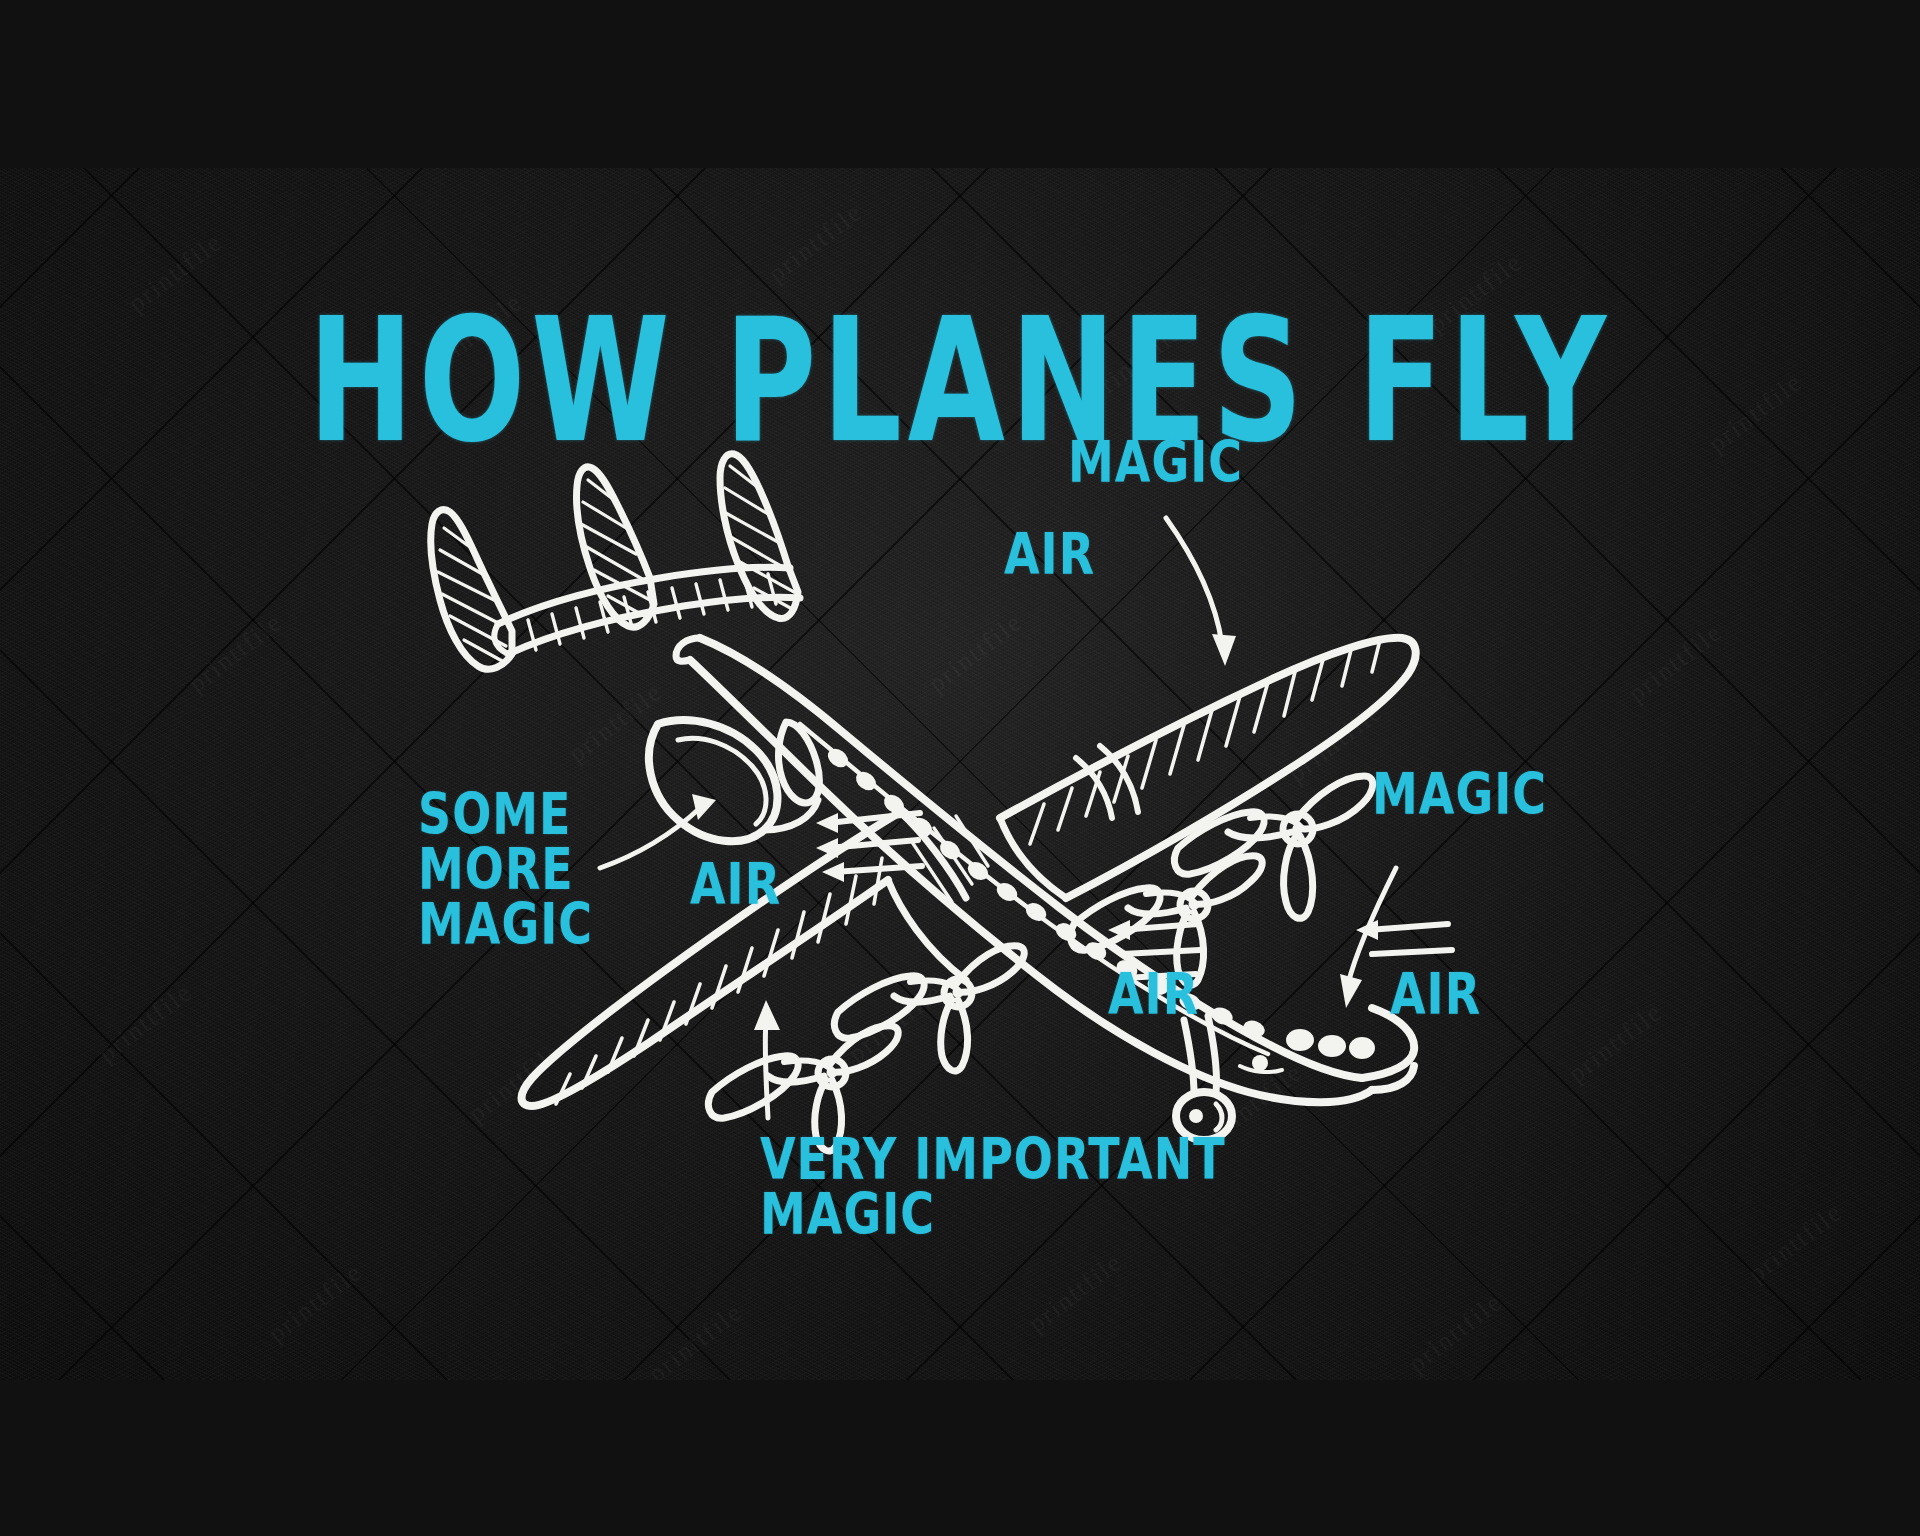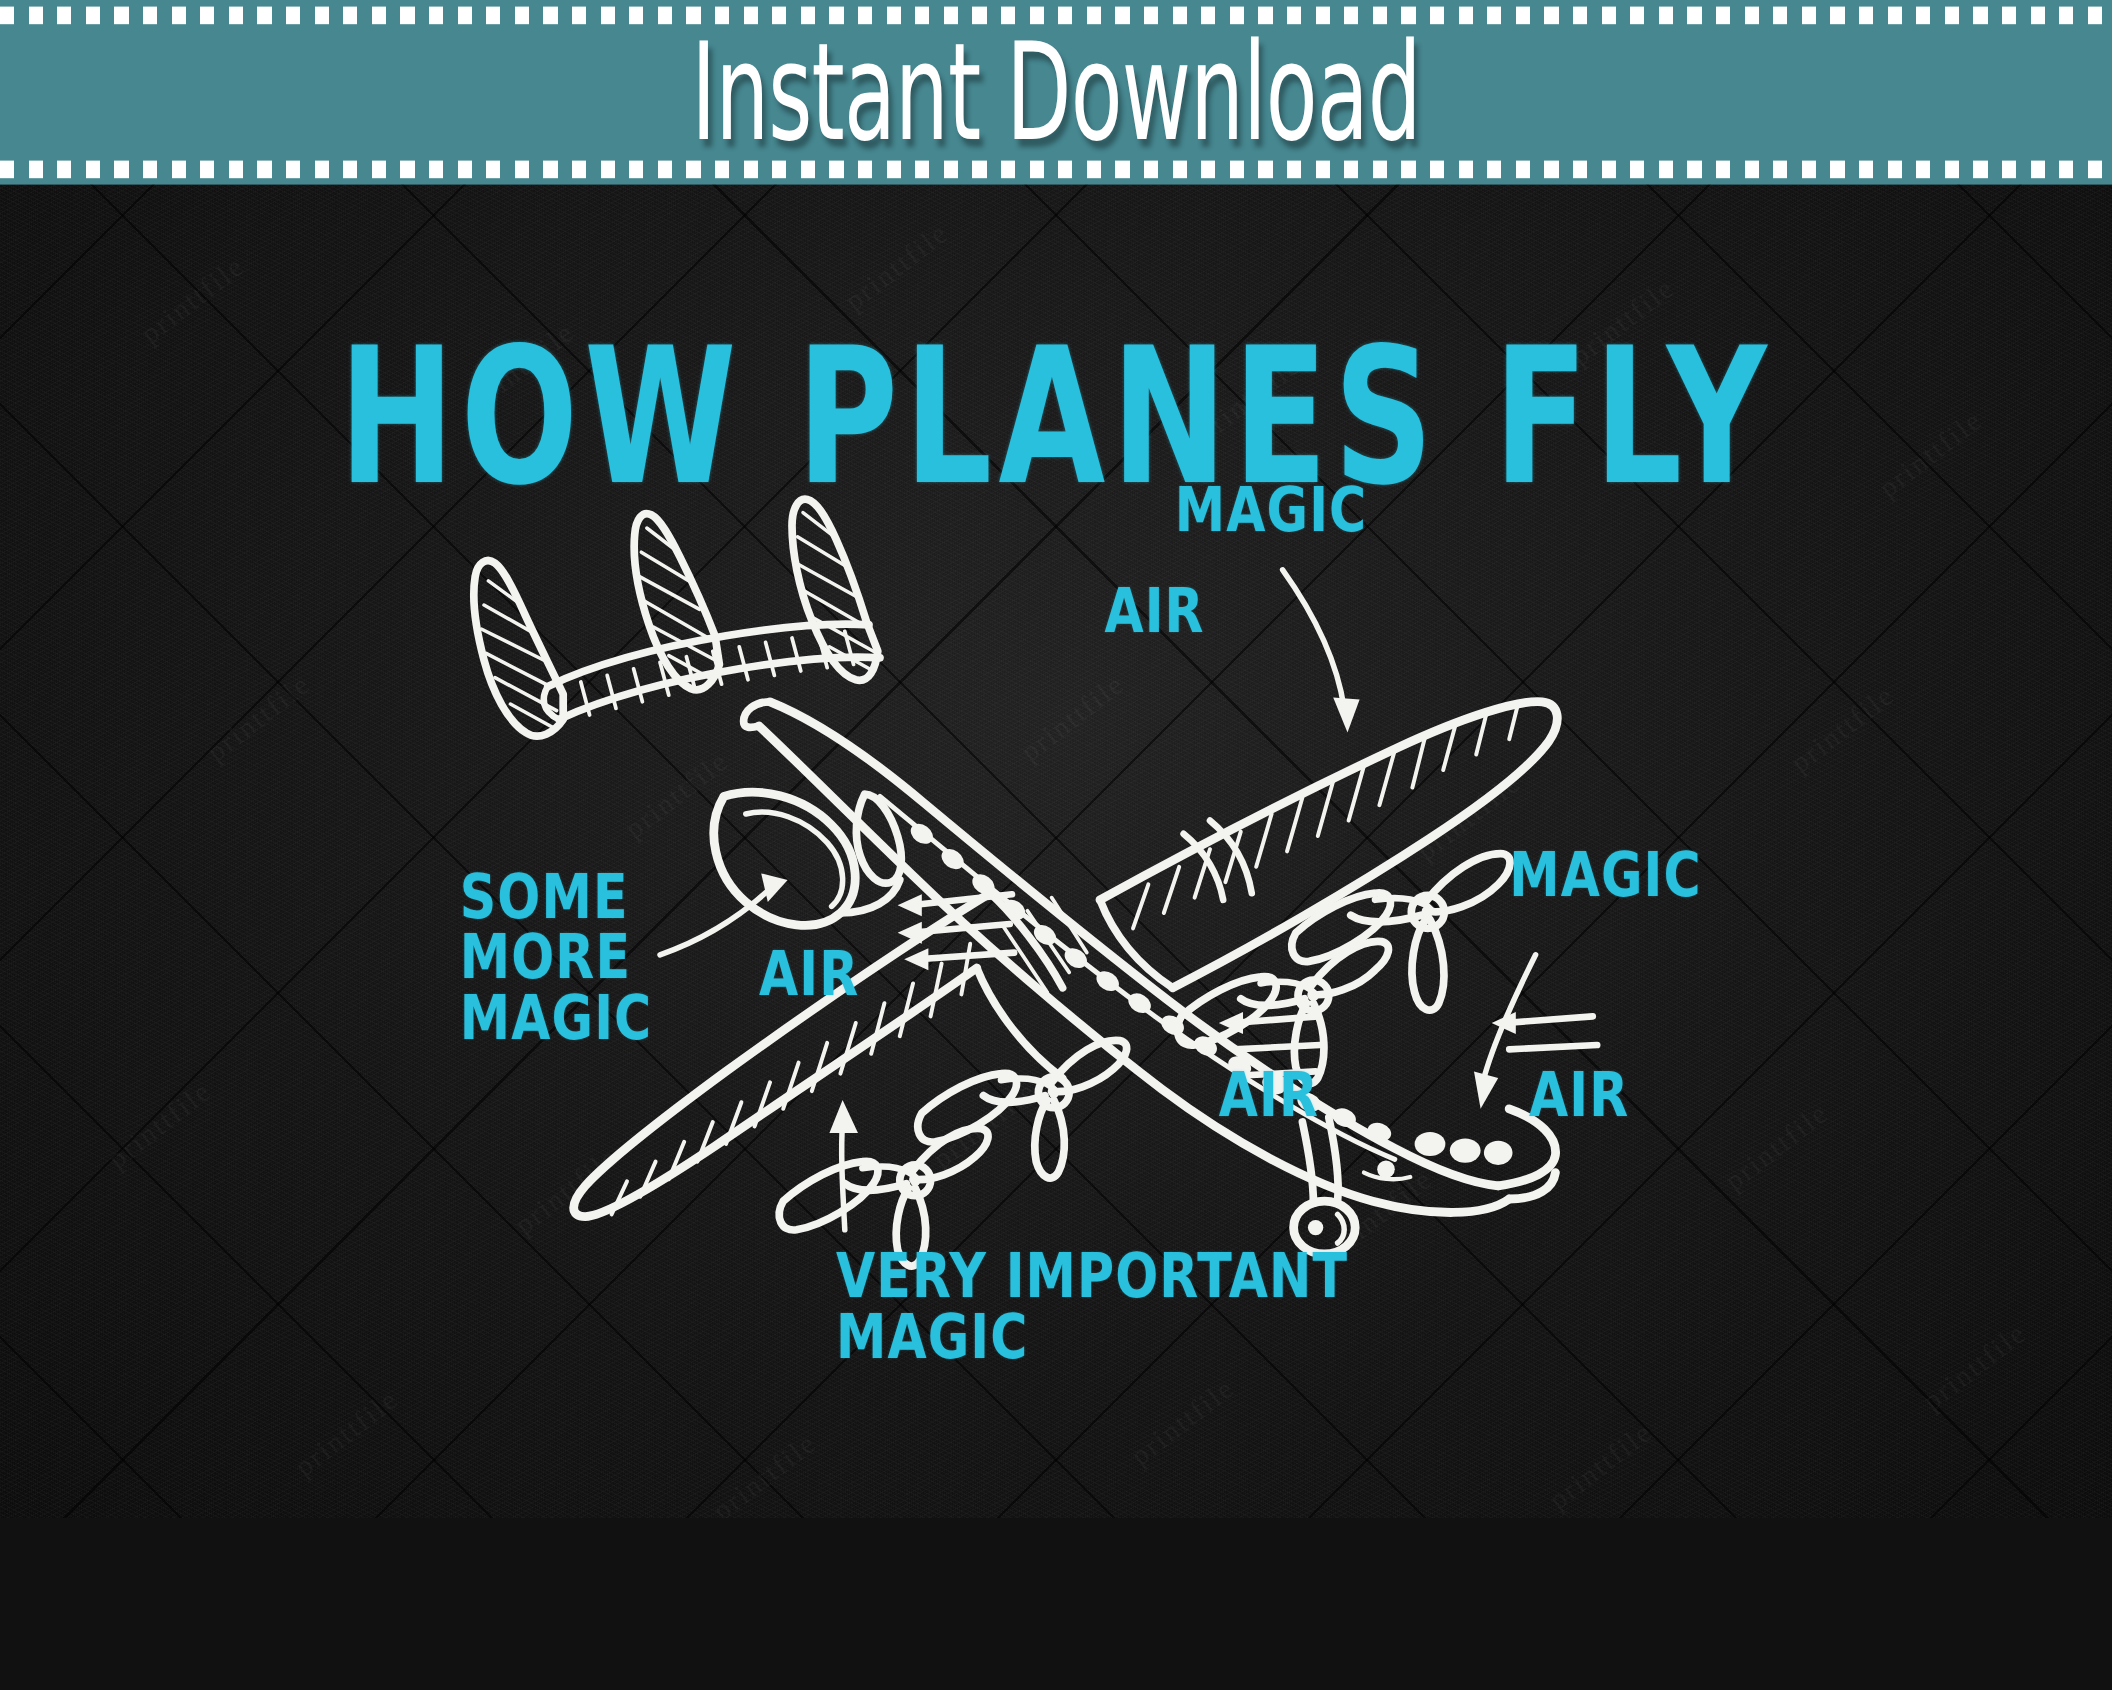--- a/index.html
+++ b/index.html
@@ -149,25 +149,20 @@
   svg.overlay{ position:absolute; left:0; top:0; width:1920px; height:1212px; overflow:visible; }
 
   .ink{ fill:none; stroke:#f3f3f0; stroke-linecap:round; stroke-linejoin:round; }
   .ink-f{ fill:#f3f3f0; stroke:none; }
 </style>
 </head>
 <body>
 
 <div id="page">
 
-  <div id="top-banner">
-    <div class="dot-rule" id="top-dots-a"></div>
-    <div class="dot-rule" id="top-dots-b"></div>
-    <div id="top-banner-title">Instant Download</div>
-  </div>
 
   <div id="shirt">
     <div id="shirt-texture"></div>
     <div id="shirt-grid"></div>
 
     <div id="shirt-wm">
       <div class="wm-text" style="left:120px;top:90px;">printtfile</div>
       <div class="wm-text" style="left:420px;top:150px;">printtfile</div>
       <div class="wm-text" style="left:760px;top:60px;">printtfile</div>
       <div class="wm-text" style="left:1080px;top:180px;">printtfile</div>

